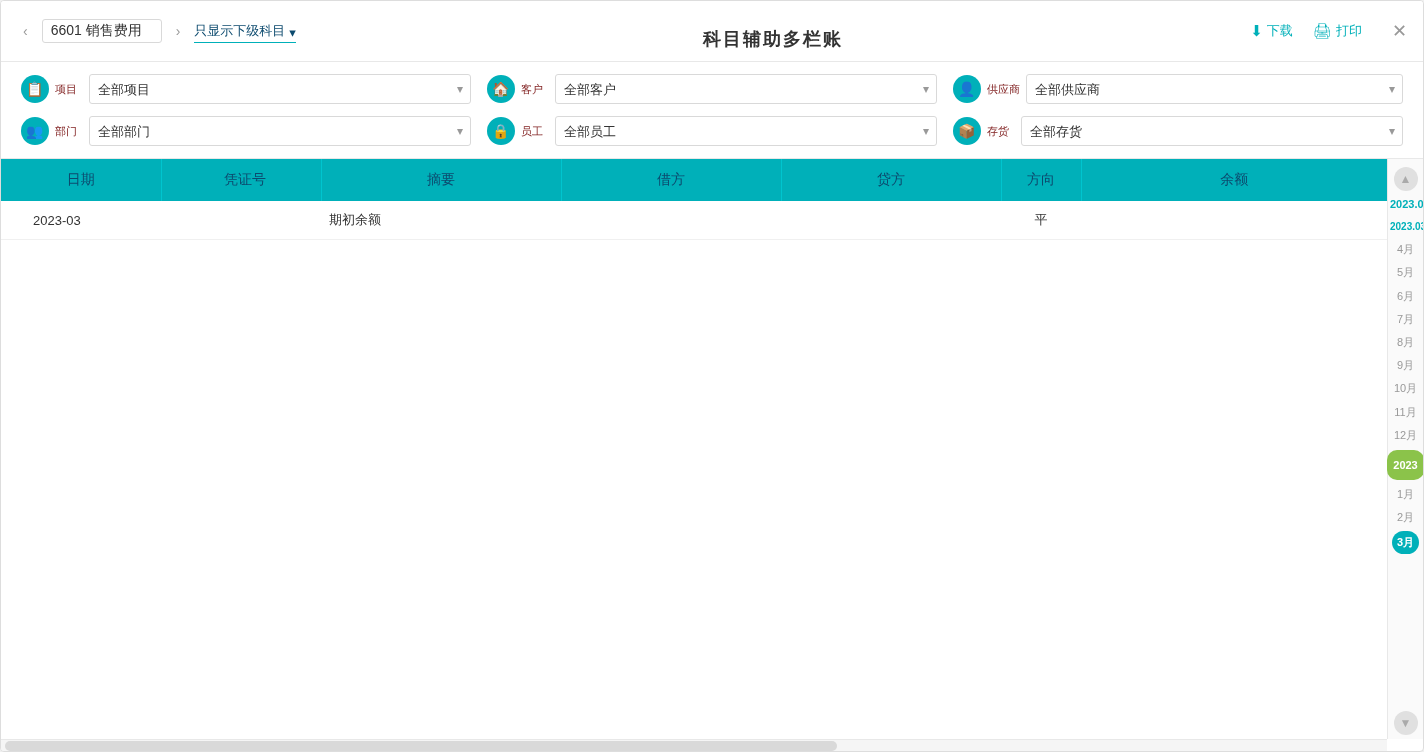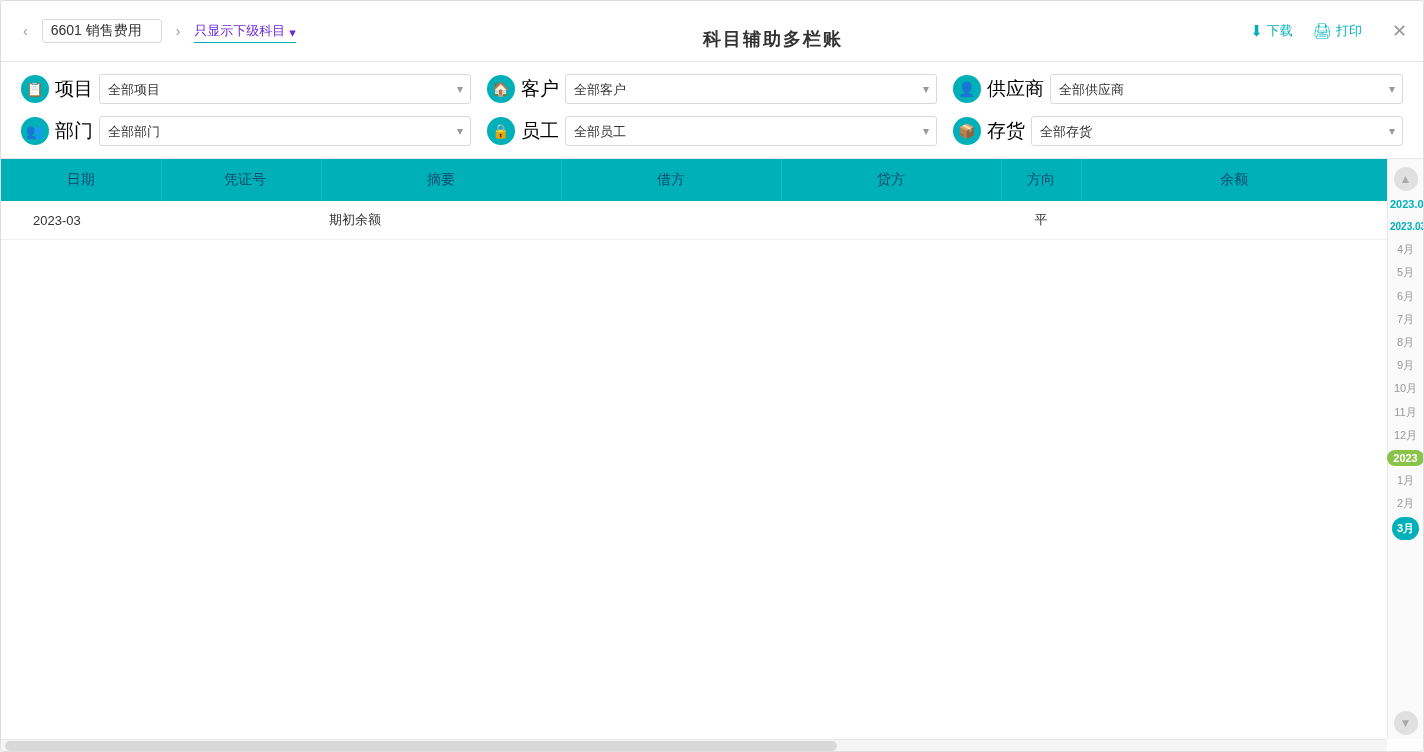--- a/index.html
+++ b/index.html
@@ -51,21 +51,21 @@
       font-weight: 500;
       padding: 2px 8px;
       border: 1px solid #d9d9d9;
       border-radius: 3px;
       min-width: 120px;
     }
     .show-sub-btn {
       display: flex;
       align-items: flex-end;
       gap: 4px;
-      color: #6d28d9;
+      color: #0c4a6e;
       border-bottom: 1px solid #00b0b9;
       cursor: pointer;
       padding: 2px 0;
       font-size: 13px;
     }
     .top-bar-center {
       font-size: 18px;
       font-weight: bold;
       color: #333;
       letter-spacing: 2px;
@@ -102,22 +102,22 @@
       border-radius: 50%;
       background: #00b0b9;
       display: flex;
       align-items: center;
       justify-content: center;
       color: #fff;
       font-size: 14px;
       flex-shrink: 0;
     }
     .filter-label {
-      color: #000000;
-      font-size: 19px;
+      color: #7f1d1d;
+      font-size: 11px;
       min-width: 28px;
     }
     .filter-select-wrap {
       flex: 1;
       position: relative;
       display: flex;
       align-items: center;
     }
     .filter-select-wrap select {
       width: 100%;
@@ -231,21 +231,21 @@
       font-weight: bold;
       margin: 2px 20px;
       width: calc(100% - 8px);
     }
     .sidebar-year-badge {
       background: #8bc34a;
       color: #fff;
       font-size: 11px;
       font-weight: bold;
       border-radius: 10px;
-      padding: 2px 6px;
+      padding: 9px 6px;
       margin: 3px 0;
     }
     
     .bottom-scroll {
       height: 12px;
       background: #f5f5f5;
       border-top: 1px solid #e8e8e8;
       margin-right: 36px;
     }
     .scroll-thumb {

